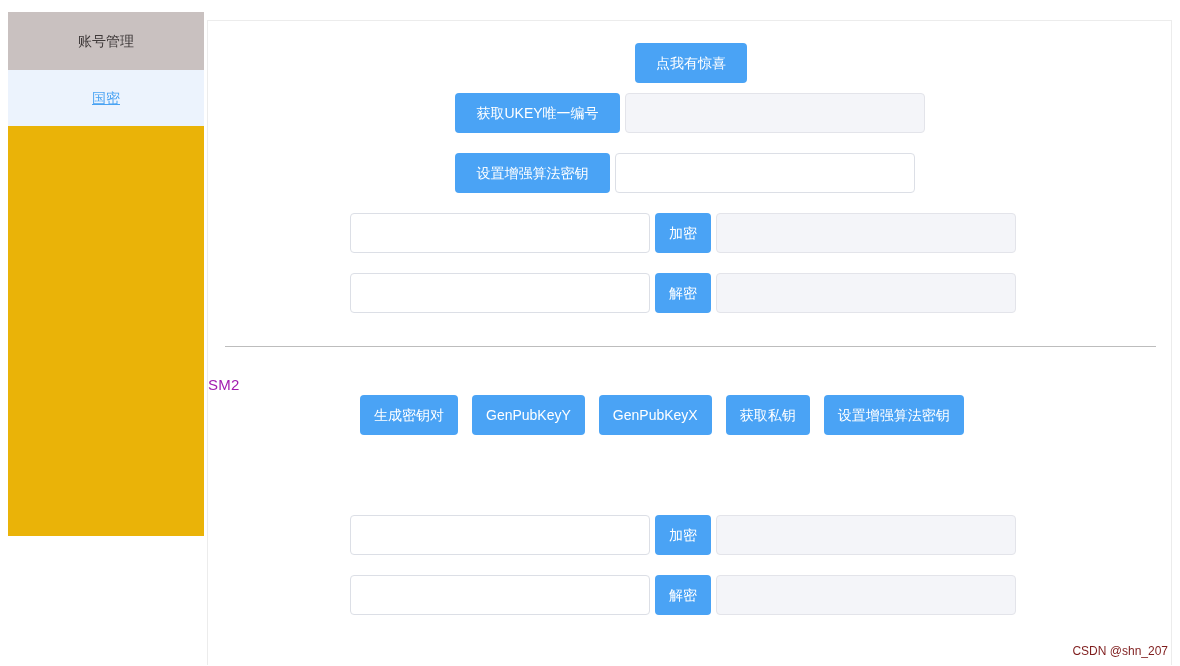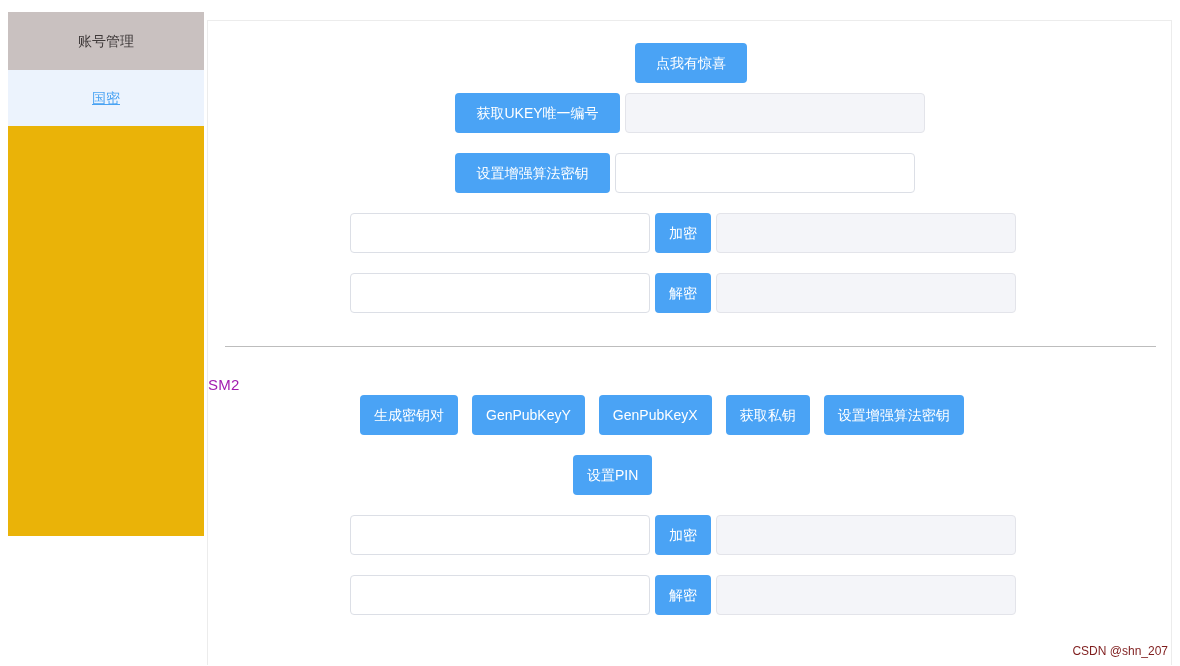--- a/index.html
+++ b/index.html
@@ -217,21 +217,20 @@
 
     <div class="row row-sm2-btns">
       <button class="btn">生成密钥对</button>
       <button class="btn">GenPubKeyY</button>
       <button class="btn">GenPubKeyX</button>
       <button class="btn">获取私钥</button>
       <button class="btn">设置增强算法密钥</button>
     </div>
 
     <div class="row row-sm2-btns2">
-      <button class="btn">设置PIN</button>
     </div>
 
     <div class="row row-sm2-enc">
       <input class="inp inp-src" value="" style="">
       <button class="btn btn-crypt">加密</button>
       <input class="inp inp-out readonly" readonly="" value="" style="">
     </div>
 
     <div class="row row-sm2-dec">
       <input class="inp inp-src" value="" style="">

